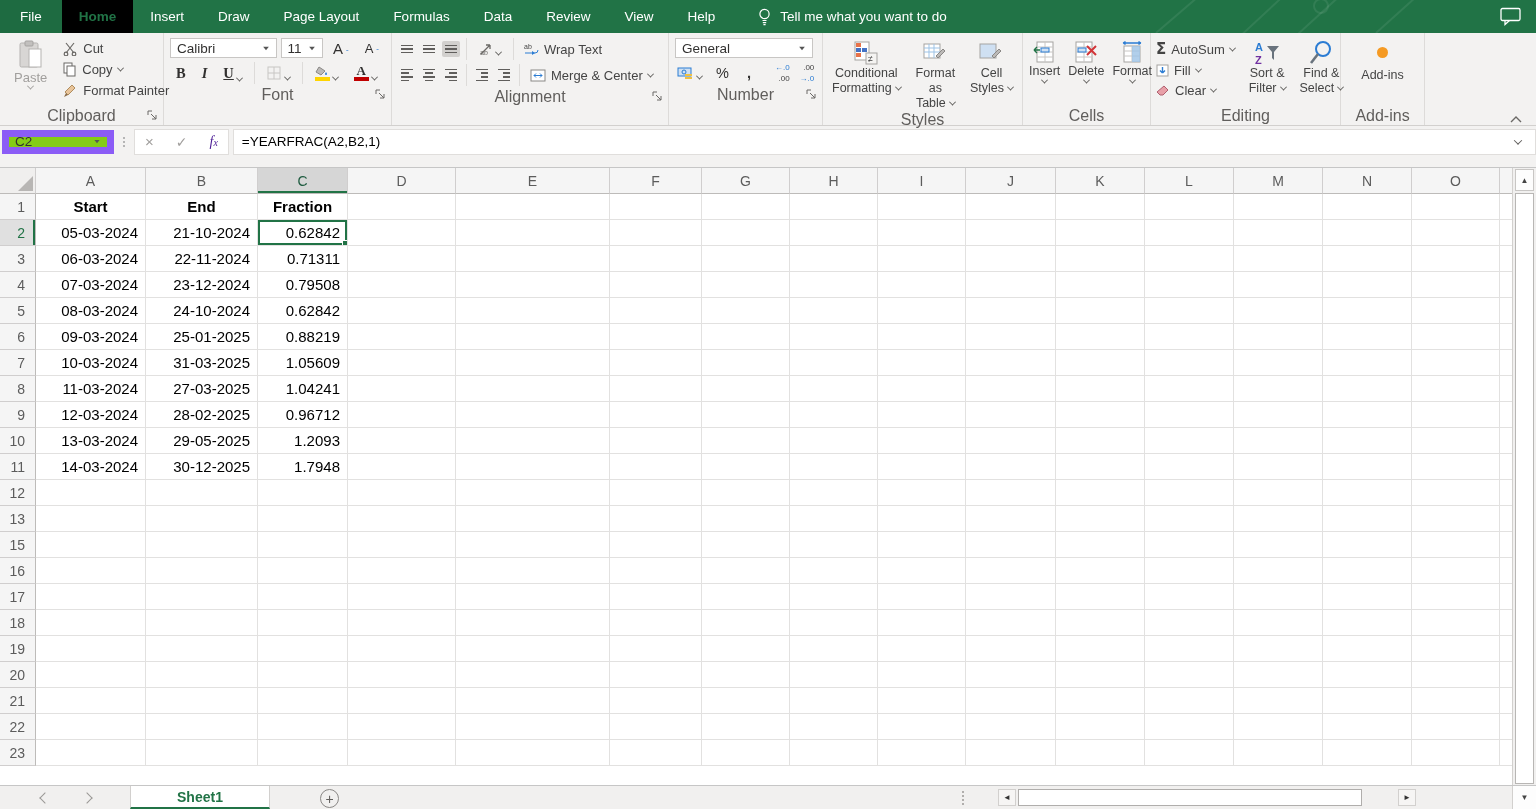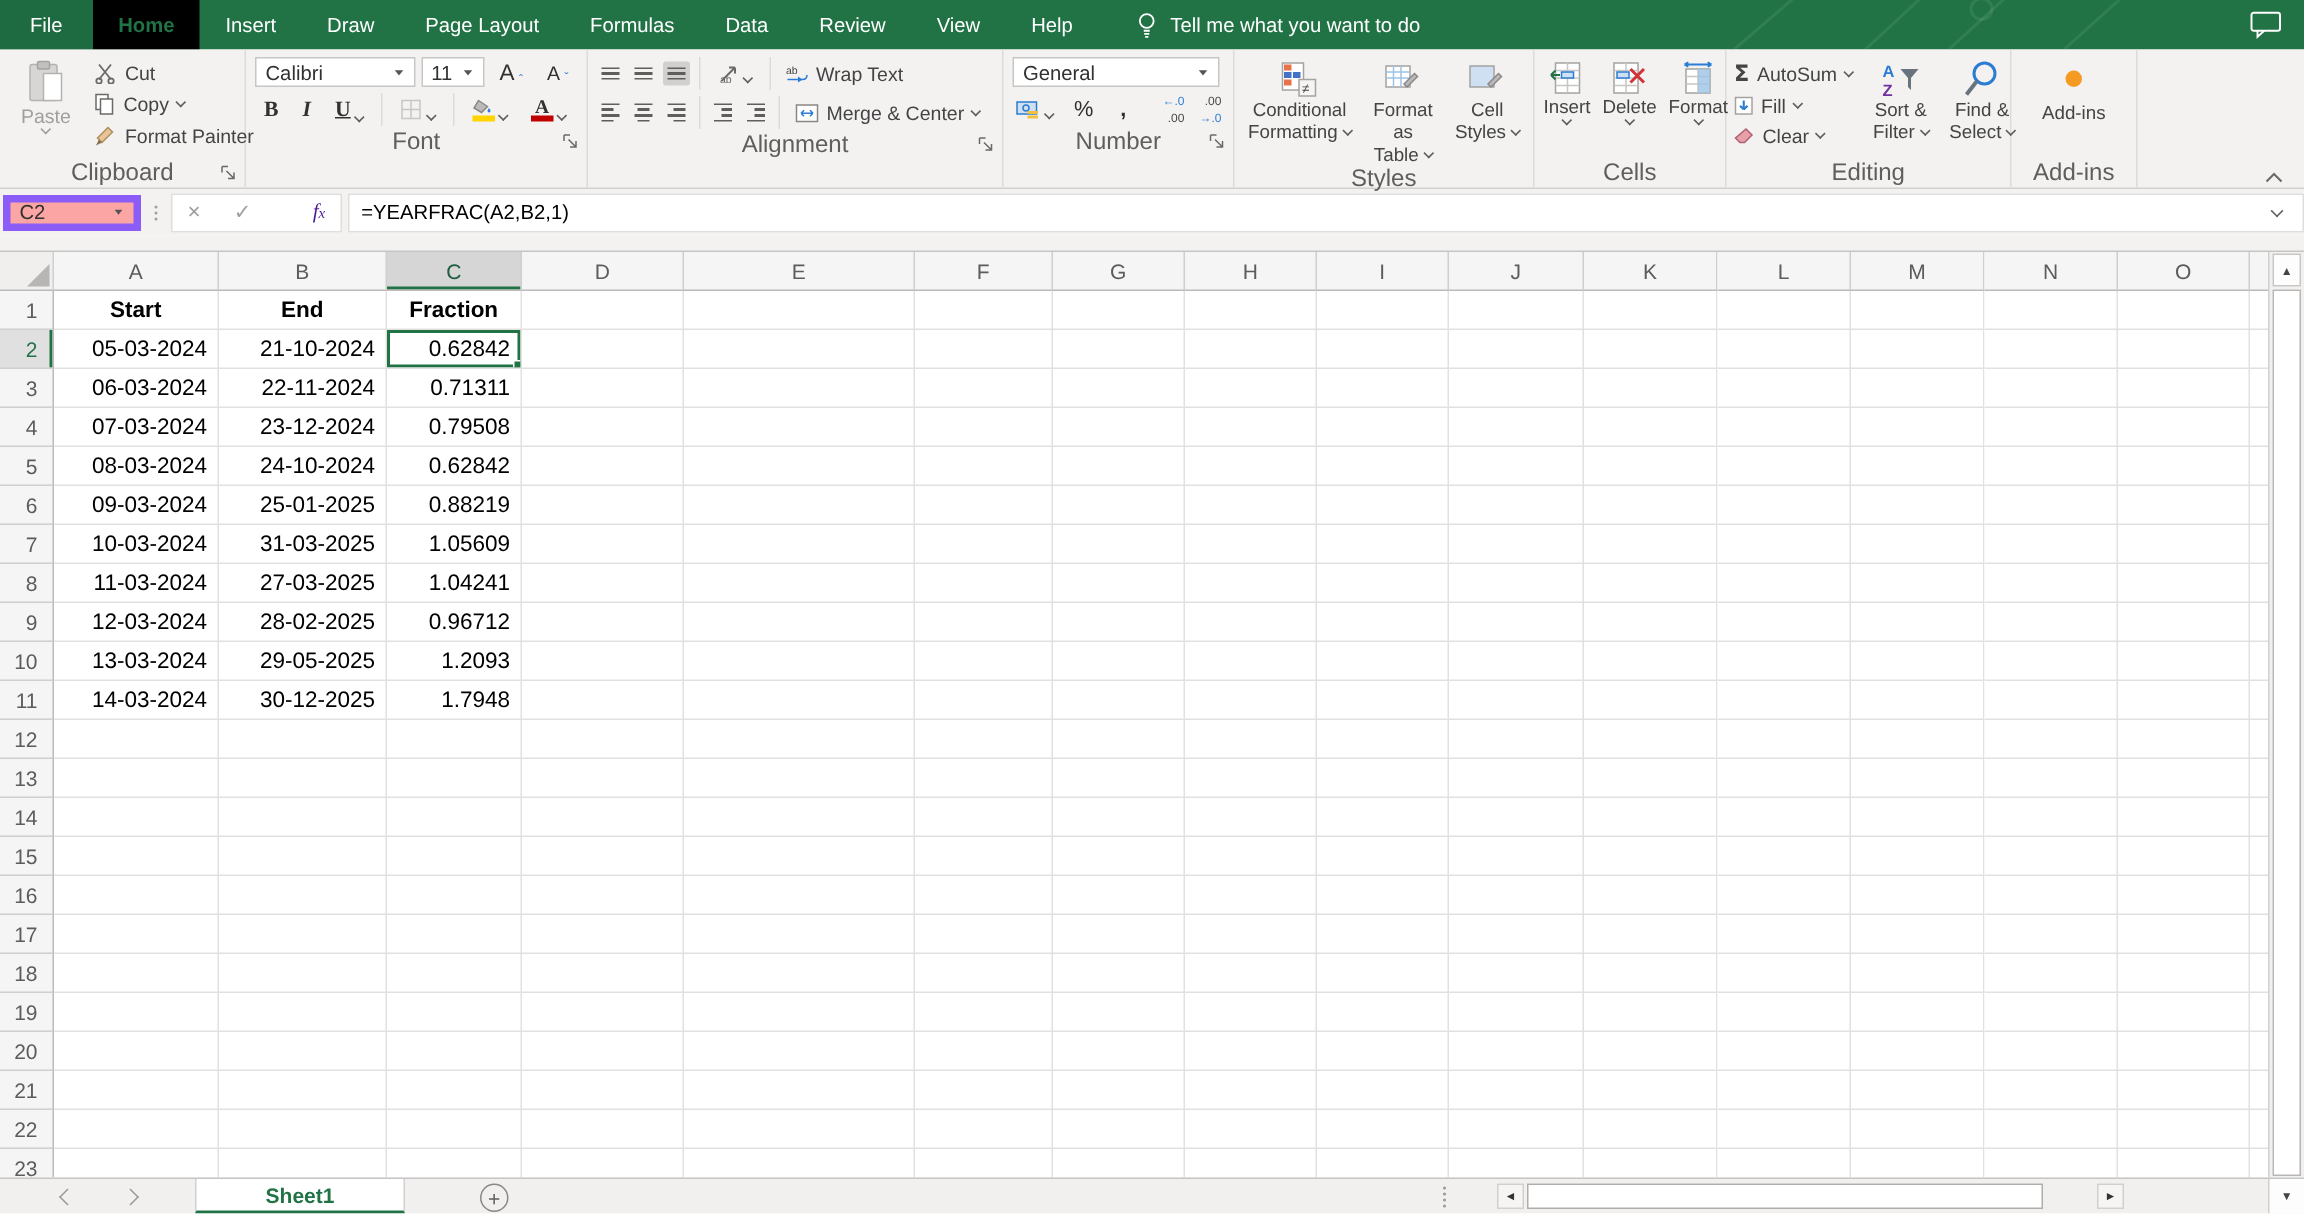--- a/index.html
+++ b/index.html
@@ -63,30 +63,30 @@
     font-size:12.5px; color:#444; line-height:15px; text-align:center; }
   .style-btn .lbl2 { display:flex; align-items:center; gap:4px; }
 
   
   .edit-col { display:flex; flex-direction:column; gap:3px; padding-top:2px; }
   .edit-col .icon-btn { padding:1px 3px; }
 
   
   .fbar { height:31px; background:#f3f2f1; display:flex; align-items:center; padding:3px 0;
     flex-shrink:0; gap:0; }
-  .namebox { width:92px; height:24px; background:#fca5a5; border:5px solid #8b5cf6; margin-left:2px;
+  .namebox { width:112px; height:24px; background:#84cc16; border:7px solid #8b5cf6; margin-left:2px;
     display:flex; align-items:center; font-size:13.5px; color:#323130; padding:0 6px;
     justify-content:space-between; }
   .fdots { width:20px; display:flex; flex-direction:column; align-items:center; gap:2px; }
   .fdots i { width:2px; height:2px; background:#a0a0a0; border-radius:50%; }
   .fbtns { background:#fff; border:1px solid #e0dedc; height:26px; display:flex; align-items:center;
     padding:0 10px; gap:22px; }
   .fbtn-x { color:#a19f9d; font-size:15px; }
   .fbtn-ck { color:#a19f9d; font-size:14px; }
-  .fbtn-fx { color:#4c1d95; font-size:14px; font-family:"Liberation Serif",serif; font-style:italic;margin-left:19px; }
+  .fbtn-fx { color:#4c1d95; font-size:14px; font-family:"Liberation Serif",serif; font-style:italic; }
   .finput { flex:1; background:#fff; border:1px solid #e0dedc; height:26px; margin-left:4px;
     display:flex; align-items:center; font-size:13.5px; color:#000; padding:0 8px;
     justify-content:space-between; }
 
   .fstrip { height:11px; background:#f3f2f1; border-bottom:1px solid #c6c6c6; flex-shrink:0; }
 
   
   .sheet-area { position:relative; height:617px; flex-shrink:0; overflow:hidden; background:#fff; }
   table.grid { border-collapse:separate; border-spacing:0; table-layout:fixed; }
   .grid th, .grid td { height:26px; padding:0; font-weight:normal; overflow:hidden; white-space:nowrap; }
@@ -897,39 +897,20 @@
             <td></td>
             <td></td>
             <td></td>
             <td></td>
             <td></td>
             <td></td>
             <td></td>
             <td></td>
           </tr>
           <tr>
-            <th>14</th>
-            <td></td>
-            <td></td>
-            <td></td>
-            <td></td>
-            <td></td>
-            <td></td>
-            <td></td>
-            <td></td>
-            <td></td>
-            <td></td>
-            <td></td>
-            <td></td>
-            <td></td>
-            <td></td>
-            <td></td>
-            <td></td>
-          </tr>
-          <tr>
             <th>15</th>
             <td></td>
             <td></td>
             <td></td>
             <td></td>
             <td></td>
             <td></td>
             <td></td>
             <td></td>
             <td></td>

